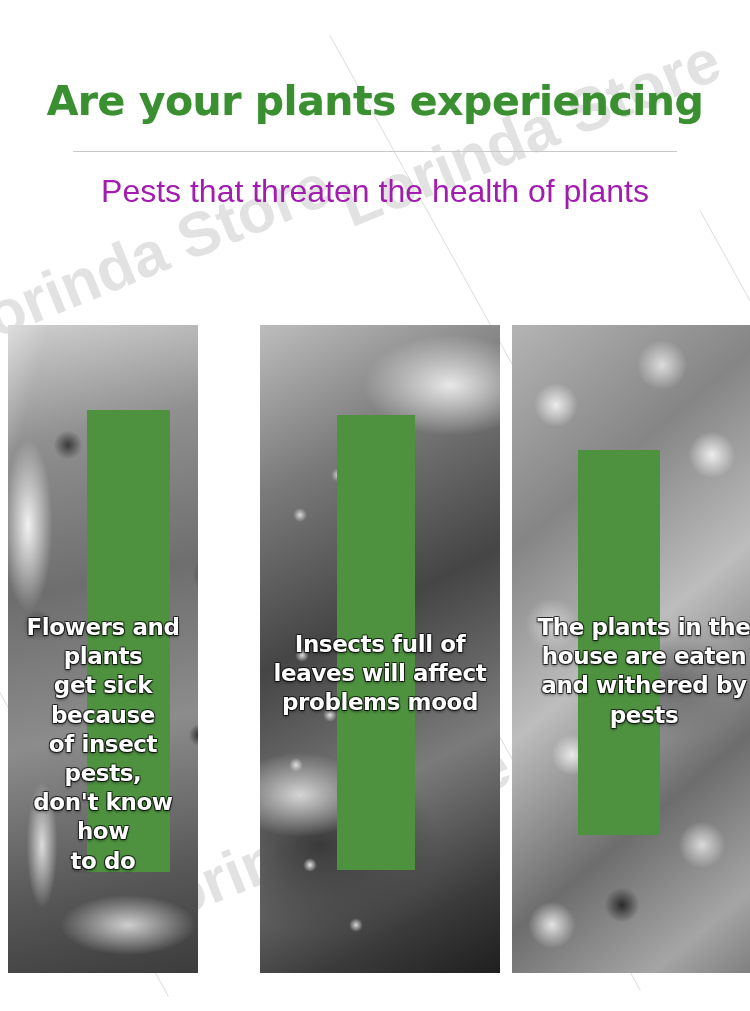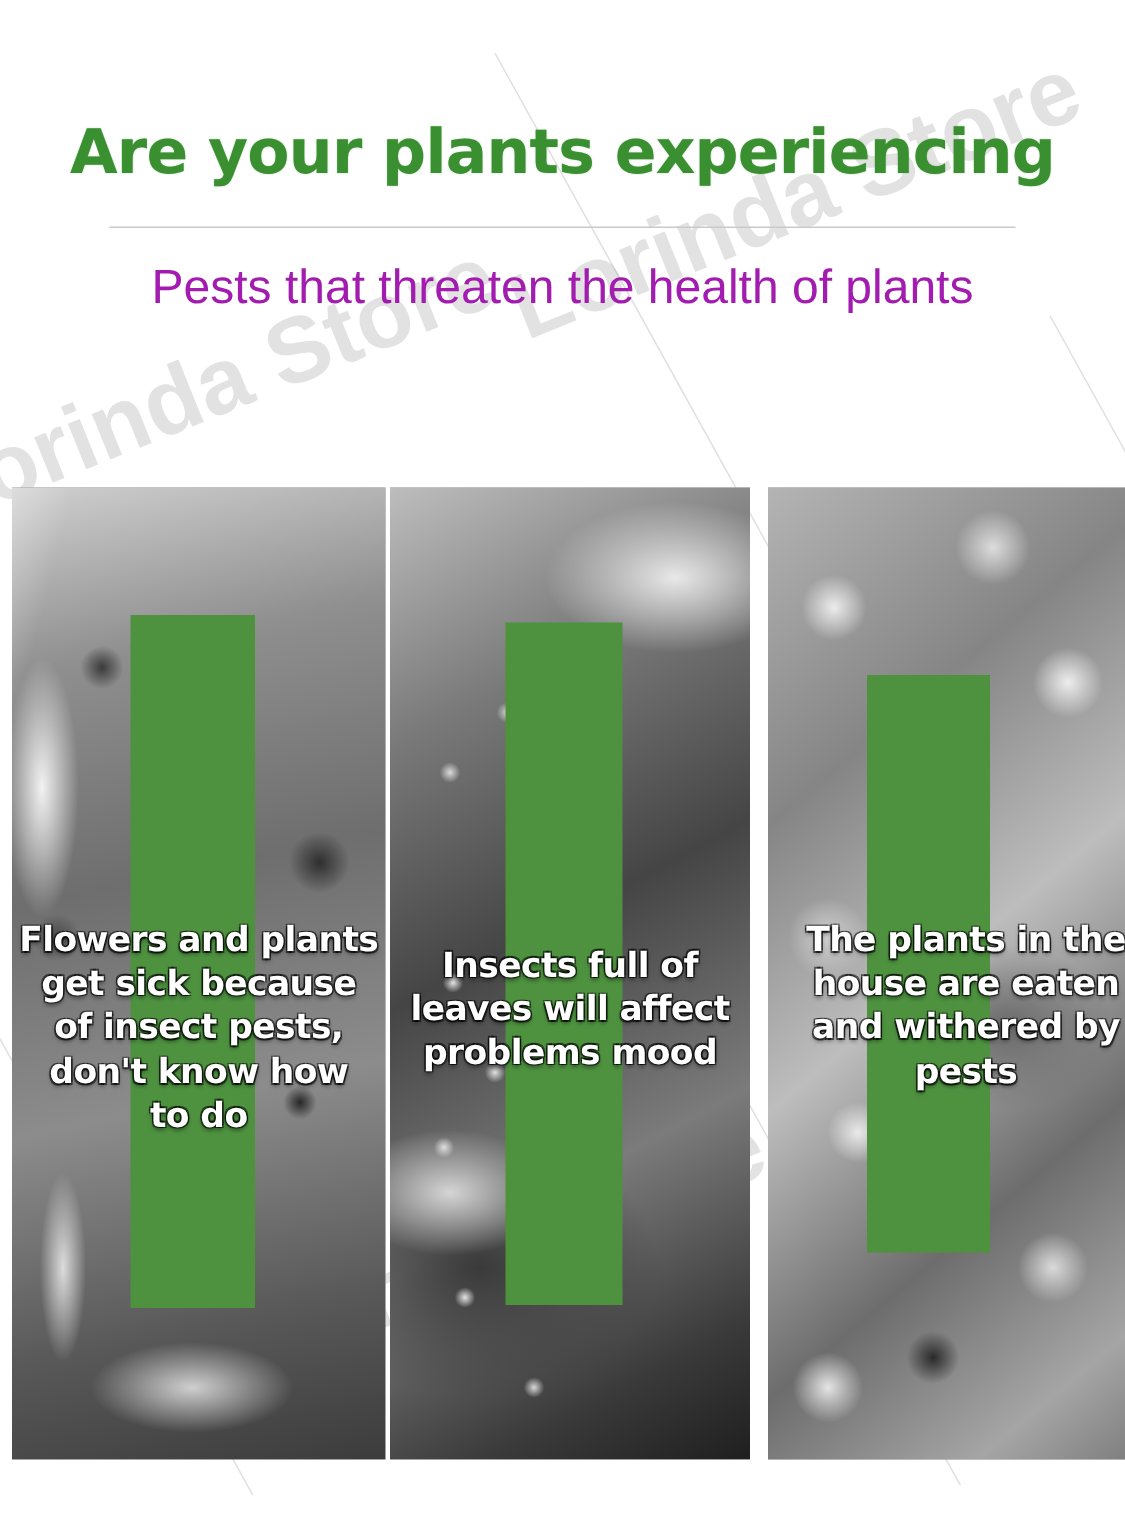--- a/index.html
+++ b/index.html
@@ -86,21 +86,21 @@
     height: 648px;
     z-index: 10;
   }
   .panel {
     position: absolute;
     top: 0;
     height: 648px;
     overflow: hidden;
     background: #8a8a8a;
   }
-  .panel-1 { left: 8px;   width: 225px; padding-left: 24px; }
+  .panel-1 { left: 8px;   width: 190px; }
   .panel-2 { left: 260px; width: 240px; }
   .panel-3 { left: 512px; width: 264px; }
 
   
   .photo {
     position: absolute;
     inset: 0;
   }
   .photo-1 {
     background:

